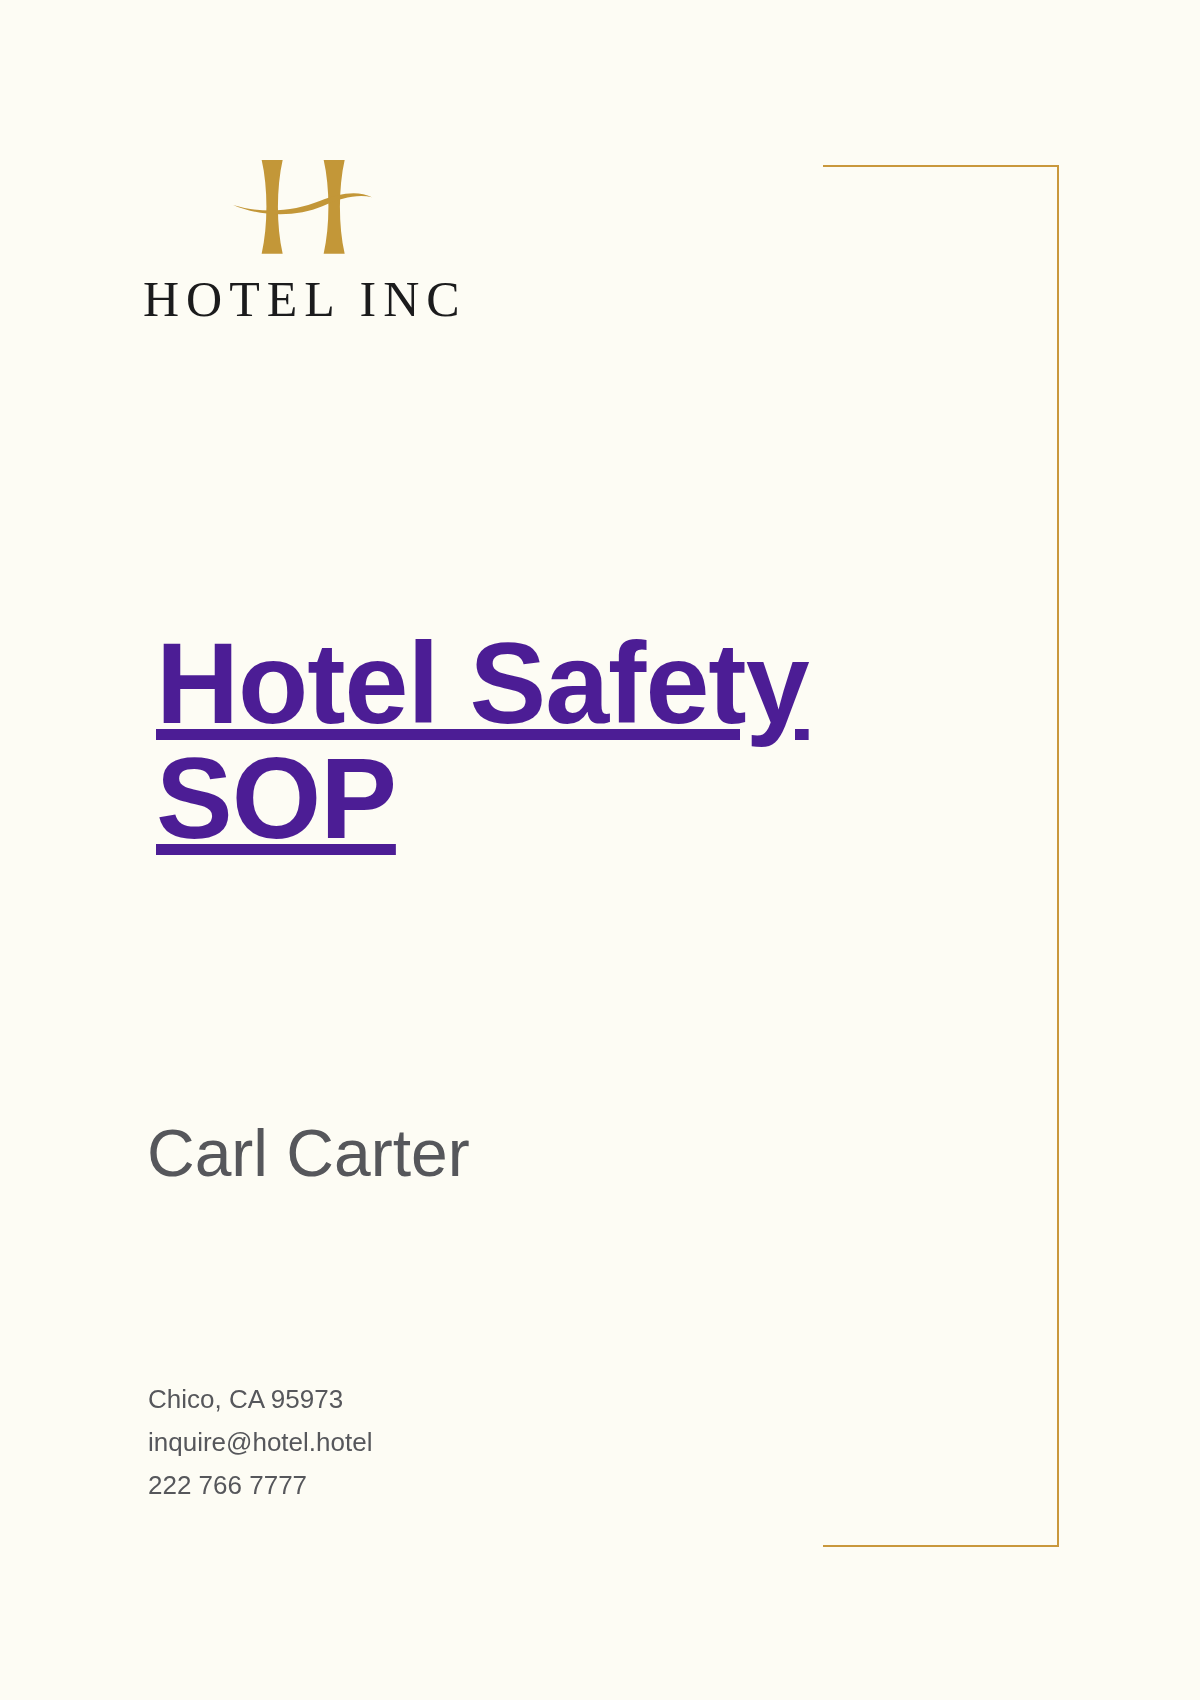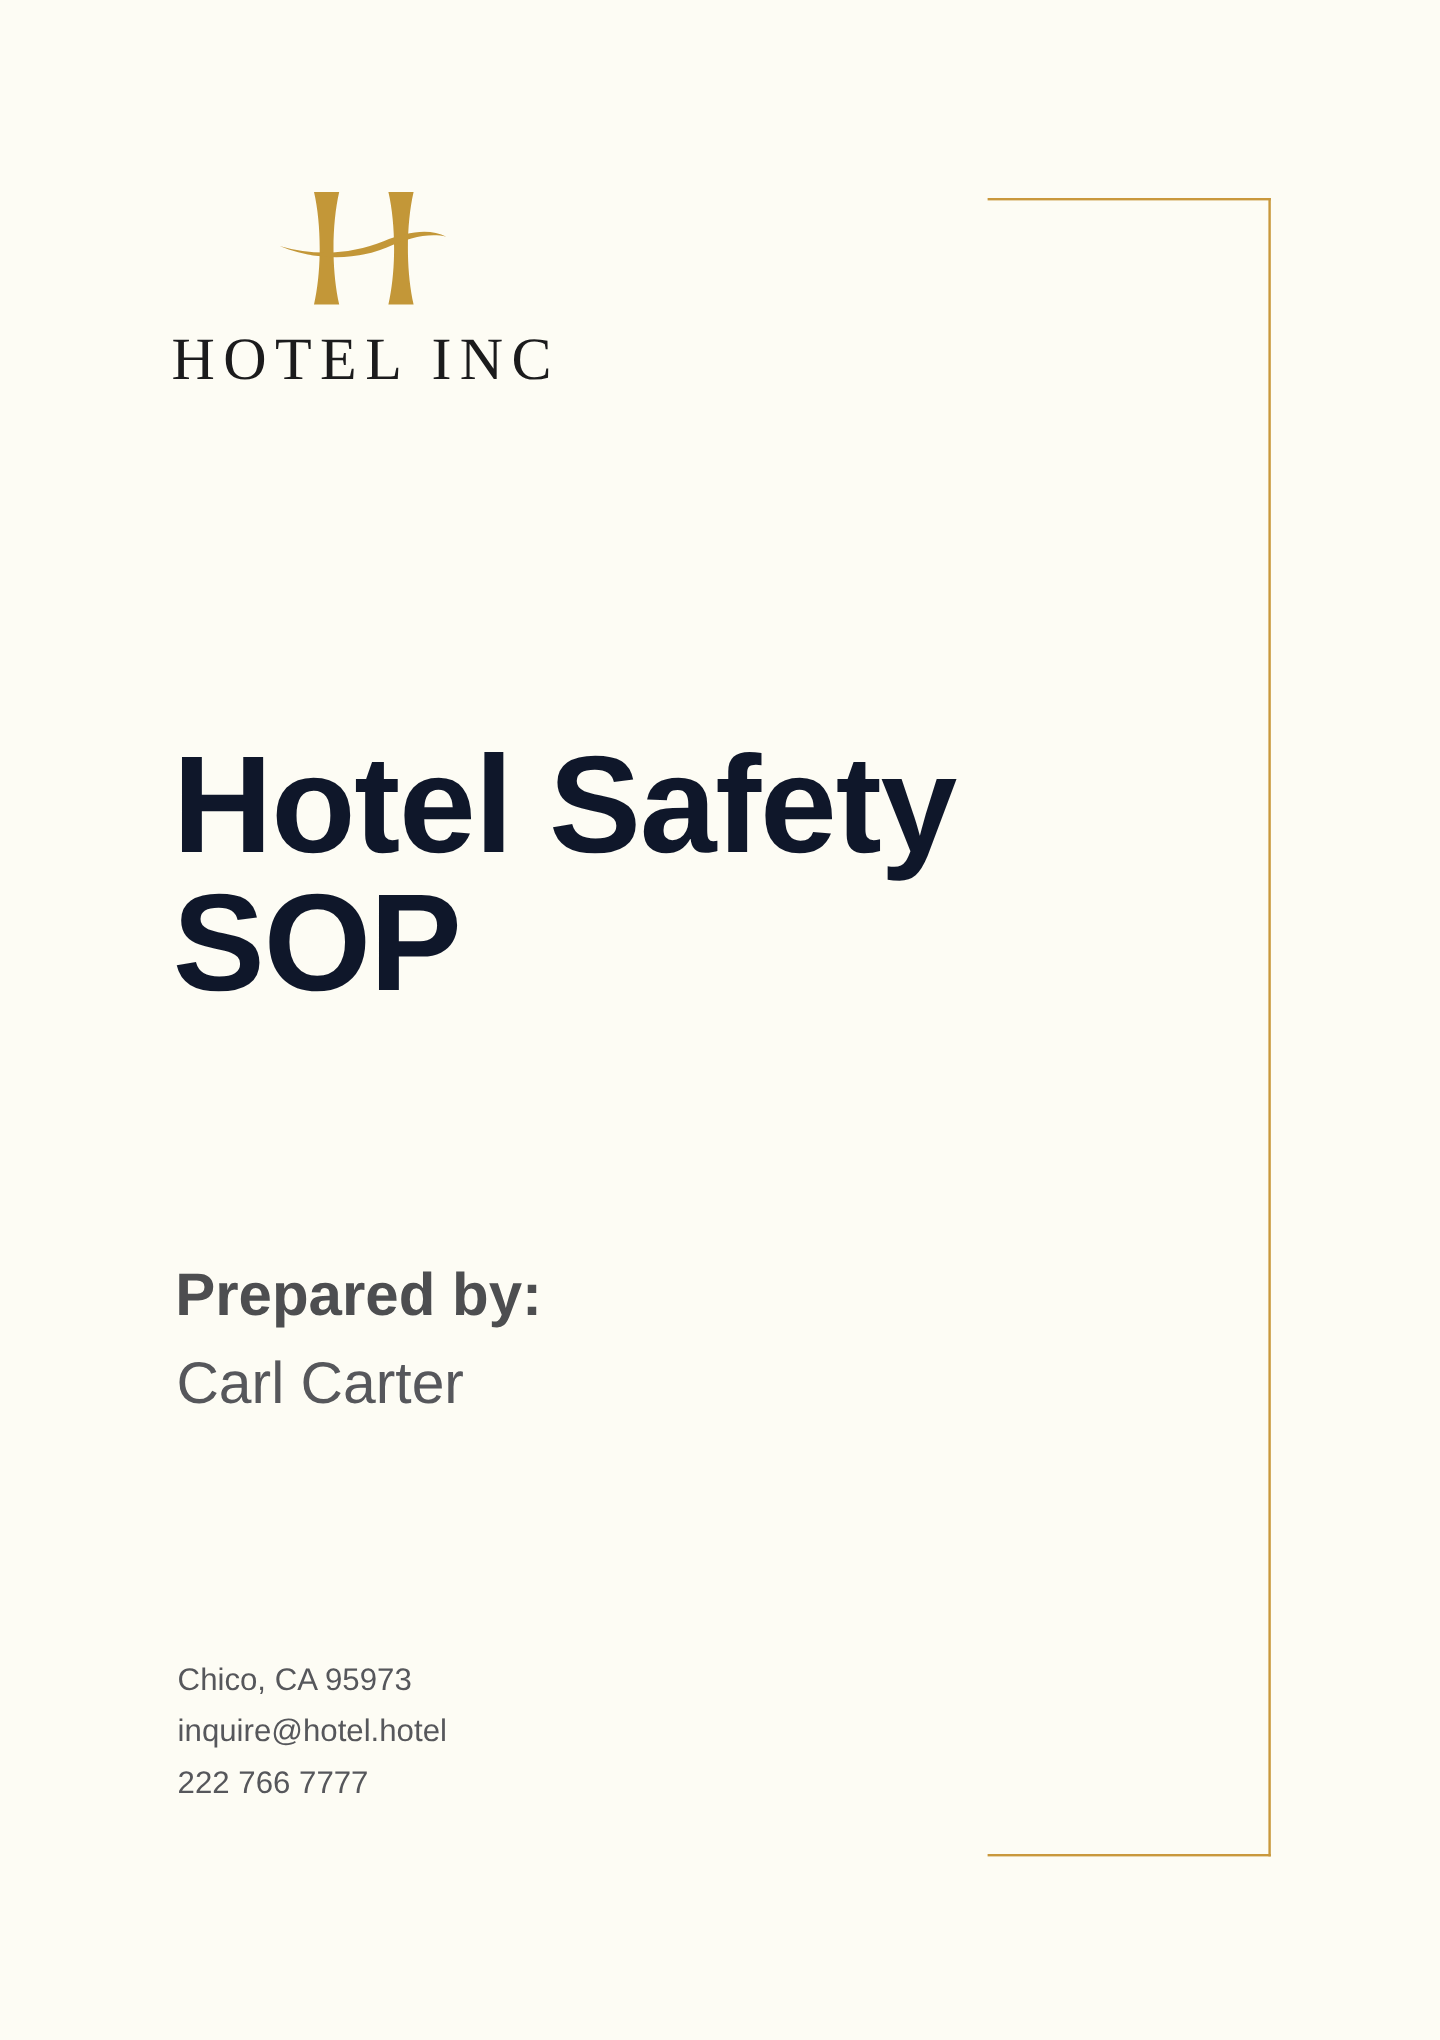--- a/index.html
+++ b/index.html
@@ -64,43 +64,44 @@
     width: 236px;
     height: 2px;
     background: #C9983C;
   }
 
   
   .doc-title {
     position: absolute;
     left: 144px;
     top: 614px;
-    margin: 0;
+    margin: 12px;
     font-size: 115px;
     line-height: 115px;
     font-weight: 700;
     letter-spacing: -1px;
-    color: #0f172a;
+    color: #4c1d95;
+    text-decoration: underline;
   }
 
   
   .prepared-label {
     position: absolute;
     left: 146px;
     top: 1054px;
     font-size: 50px;
     line-height: 50px;
     font-weight: 700;
     color: #4D4E50;
   }
   .prepared-name {
     position: absolute;
     left: 147px;
     top: 1129px;
-    font-size: 49px;
+    font-size: 66px;
     line-height: 49px;
     font-weight: 400;
     color: #56575B;
   }
 
   
   .contact {
     position: absolute;
     left: 148px;
     top: 1378px;
@@ -131,21 +132,20 @@
 
   <div class="bracket-top"></div>
   <div class="bracket-right"></div>
   <div class="bracket-bottom"></div>
 
   <h1 class="doc-title">
     <div>Hotel Safety</div>
     <div>SOP</div>
   </h1>
 
-  <div class="prepared-label">Prepared by:</div>
   <div class="prepared-name">Carl Carter</div>
 
   <div class="contact">
     <div>Chico, CA 95973</div>
     <div>inquire@hotel.hotel</div>
     <div>222 766 7777</div>
   </div>
 
 </div>
 

